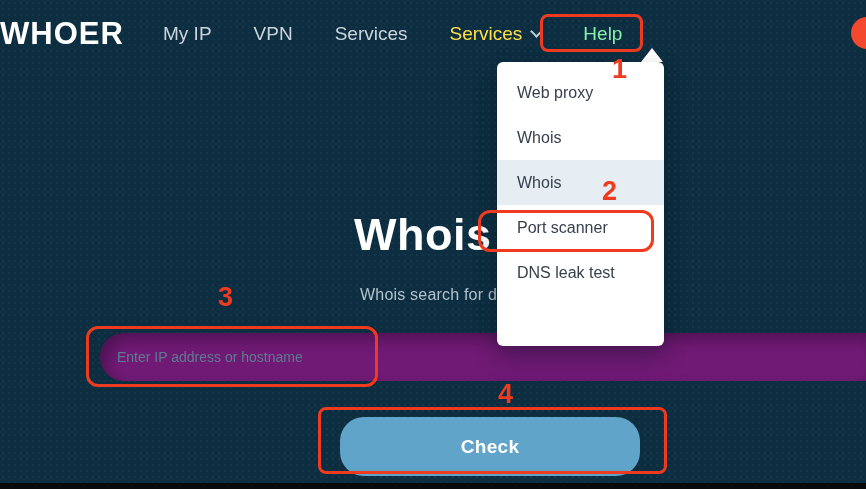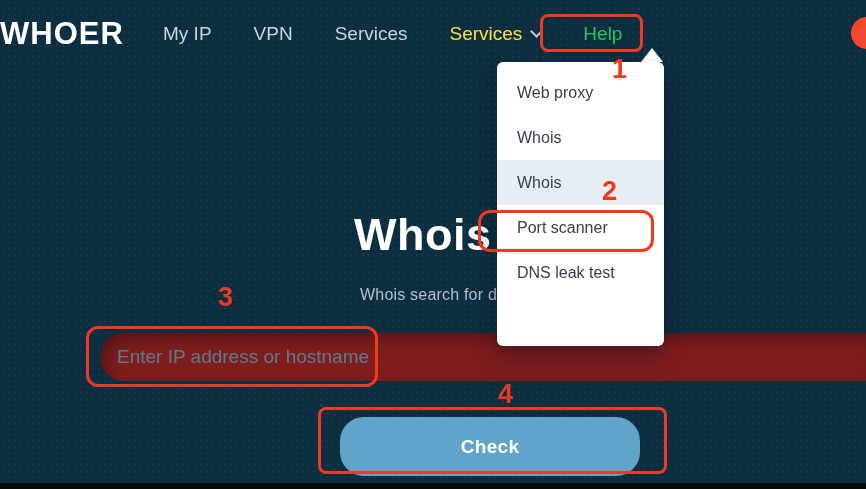--- a/index.html
+++ b/index.html
@@ -13,33 +13,33 @@
 
   
   .logo { position:absolute; left:0px; top:16px; font-size:31px; font-weight:bold;
           letter-spacing:1px; color:#ffffff; cursor:pointer; }
   .nav { position:absolute; left:163px; top:0; height:68px; display:flex; align-items:center; gap:42px; }
   .nav-link { font-size:19px; color:#cbd5db; text-decoration:none; cursor:pointer; white-space:nowrap; }
   .nav-services { display:flex; align-items:center; gap:10px; cursor:pointer; }
   .nav-services .lbl { font-size:19px; color:#fde047; }
   .chev { width:9px; height:9px; border-right:2px solid #c2ced6; border-bottom:2px solid #c2ced6;
           transform:rotate(45deg); margin-top:-5px; }
-  .nav-link.help { color:#22c55e; }
+  .nav-link.help { color:#86efac; }
   .chat-bubble { position:absolute; left:851px; top:17px; width:32px; height:32px;
                  border-radius:50%; background:#f4482f; cursor:pointer; }
 
   
   .hero-title { position:absolute; left:354px; top:209px; font-size:45px; font-weight:bold;
                 color:#ffffff; white-space:nowrap; letter-spacing:0.5px; }
   .hero-subtitle { position:absolute; left:360px; top:286px; font-size:16px; color:#b3c2cc;
                    white-space:nowrap; letter-spacing:0.2px; }
   .host-input { position:absolute; left:100px; top:333px; width:766px; height:48px;
-                background:#7f1d1d; border:none; outline:none; border-radius:24px 0 0 24px;
+                background:#701a75; border:none; outline:none; border-radius:24px 0 0 24px;
                 padding-left:17px; font-family:"Liberation Sans", sans-serif;
-                font-size:19px; color:#c7d6e0;
+                font-size:14px; color:#c7d6e0;
                 box-shadow:inset 7px 7px 14px rgba(0,0,0,0.28); }
   .host-input::placeholder { color:#5d7c8f; opacity:1; }
   .check-btn { position:absolute; left:340px; top:417px; width:300px; height:59px;
                border:none; border-radius:24px; background:#60a5c9; color:#ffffff;
                font-family:"Liberation Sans", sans-serif; font-size:19px; font-weight:bold;
                letter-spacing:0.3px; cursor:pointer; }
 
   
   .dropdown { position:absolute; left:497px; top:62px; width:167px; height:284px;
               background:#ffffff; border-radius:6px; padding-top:8px; z-index:5;

